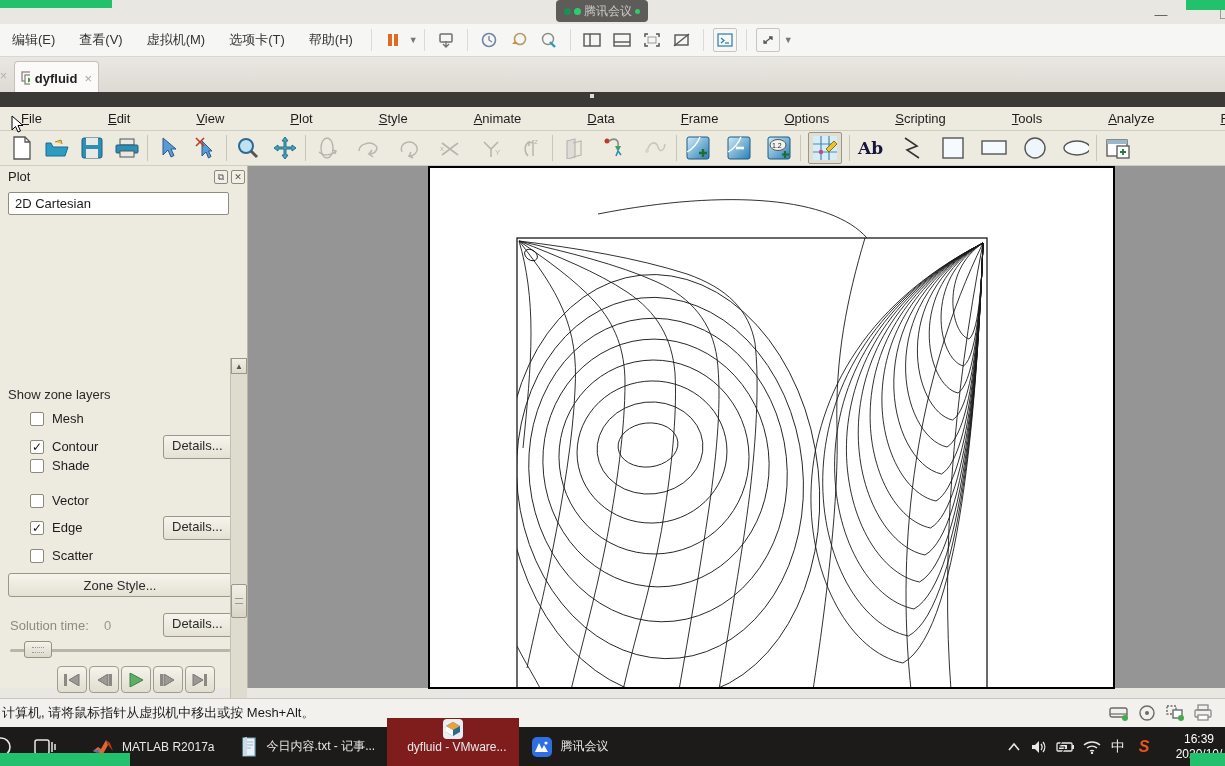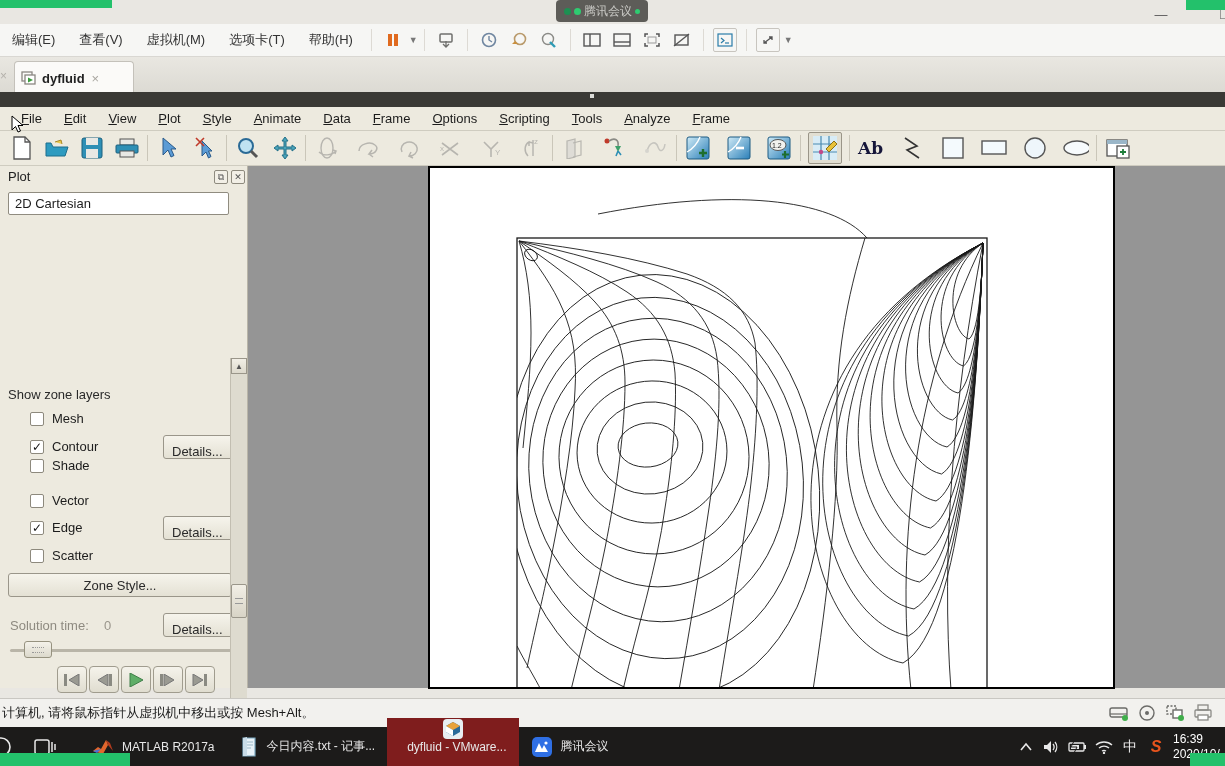--- a/index.html
+++ b/index.html
@@ -10,45 +10,45 @@
   #titlebar{left:0;top:0;width:1225px;height:24px;background:#f4f4f2;}
   #titlebar .title{left:14px;top:4px;font-size:13px;color:#333;}
   .win-ctl{top:10px;width:26px;height:12px;color:#555;font-size:13px;text-align:center;line-height:10px;}
   #menubar-host{left:0;top:24px;width:1225px;height:33px;background:#f6f6f4;border-bottom:1px solid #d9d7d2;display:flex;align-items:center;}
   .hm{font-size:13px;color:#333;padding:4px 12px;}
   .vsep{width:1px;height:22px;background:#dddad4;margin:0 6px;}
   .hicon{width:24px;height:24px;display:flex;align-items:center;justify-content:center;margin:0 3px;}
   .caret{font-size:9px;color:#777;margin-left:1px;}
   
   #tabbar{left:0;top:57px;width:1225px;height:35px;background:linear-gradient(#e9e7e1,#dcdad3);}
-  #tab-active{left:14px;top:4px;width:120px;height:31px;background:#fbfaf8;border:1px solid #c4c1ba;border-bottom:none;border-radius:4px 4px 0 0;display:flex;align-items:center;padding:16px 6px;}
+  #tab-active{left:14px;top:4px;width:85px;height:31px;background:#fbfaf8;border:1px solid #c4c1ba;border-bottom:none;border-radius:4px 4px 0 0;display:flex;align-items:center;padding:16px 6px;}
   #tab-active .lbl{font-size:13px;font-weight:bold;color:#222;margin-left:5px;}
   #tab-active .x{color:#a9a6a0;font-size:13px;margin-left:7px;}
   #tab-sliver{left:0;top:12px;color:#b4b1ab;font-size:12px;}
   
   #vm-darkstrip{left:0;top:92px;width:1225px;height:15px;background:#3a3935;}
-  #tp-menubar{left:0;top:107px;width:1225px;height:24px;background:#edeadf;border-bottom:1px solid #cfccc0;display:flex;align-items:center;padding-left:10px;}
+  #tp-menubar{left:0;top:107px;width:1225px;height:24px;background:#edeadf;border-bottom:1px solid #cfccc0;display:flex;align-items:center;padding-left:10px;gap:44px;}
   .tpm{display:inline-block;font-size:13px;color:#1c1c1c;padding:3px 11px;}
   .tpm::first-letter{text-decoration:underline;}
   #tp-toolbar{left:0;top:131px;width:1225px;height:35px;background:#edeadf;border-bottom:1px solid #cfccc0;display:flex;align-items:center;padding-left:8px;}
   .ti{width:27px;height:28px;display:flex;align-items:center;justify-content:center;flex:0 0 auto;}
   .ti.sel{background:#e2dfd2;border:1px solid #9a9588;border-radius:2px;width:34px;height:32px;}
   .gap{margin-left:14px;}
   .tsep{width:1px;height:26px;background:#cac6b9;margin:0 7px;flex:0 0 auto;}
   .ab{font-family:"DejaVu Serif","Liberation Serif",serif;font-weight:bold;font-size:17px;color:#16163a;}
   
   #panel{left:0;top:166px;width:248px;height:522px;background:#edeadf;border-right:1px solid #b9b5a8;}
   #panel-h{left:8px;top:3px;font-size:13px;color:#222;}
   .ph-btn{top:4px;width:14px;height:14px;border:1px solid #8e8a7e;border-radius:2px;font-size:9px;color:#555;text-align:center;line-height:12px;background:#f2efe6;}
   #ptype{left:8px;top:26px;width:221px;height:23px;background:#fff;border:1px solid #908c80;border-radius:2px;font-size:13px;color:#1c1c1c;padding:3px 6px;}
   .plabel{font-size:13px;color:#2a2a2a;}
   .chkrow{left:30px;display:flex;align-items:center;}
   .chk{width:14px;height:14px;background:#fff;border:1px solid #8d897d;border-radius:2px;font-size:12px;line-height:13px;text-align:center;color:#111;}
   .chklbl{font-size:13px;color:#1c1c1c;margin-left:8px;}
-  .det-btn{left:163px;width:72px;height:24px;background:linear-gradient(#f6f4ec,#e4e1d4);border:1px solid #9a968a;border-radius:3px;font-size:13px;color:#2a2a2a;text-align:left;padding:8px 0 0 8px;overflow:hidden;white-space:nowrap;}
+  .det-btn{left:163px;width:72px;height:24px;background:linear-gradient(#f6f4ec,#e4e1d4);border:1px solid #9a968a;border-radius:3px;font-size:13px;color:#2a2a2a;text-align:left;padding:2px 0 0 8px;overflow:hidden;white-space:nowrap;}
   #zone-style{left:8px;top:407px;width:224px;height:24px;background:linear-gradient(#f6f4ec,#e4e1d4);border:1px solid #9a968a;border-radius:3px;font-size:13px;color:#2a2a2a;text-align:center;padding-top:4px;}
   #soltime{left:10px;top:452px;font-size:13px;color:#8e8a80;}
   #soltime-val{left:104px;top:452px;font-size:13px;color:#9a968c;}
   #slider-track{left:10px;top:483px;width:222px;height:3px;background:#b9b5a8;border-radius:2px;}
   #slider-thumb{left:24px;top:475px;width:28px;height:17px;background:linear-gradient(#f4f2ea,#dcd9cc);border:1px solid #96927f;border-radius:3px;}
   #slider-thumb .grip{margin:5px auto 0;width:12px;height:6px;border-top:1px dotted #999;border-bottom:1px dotted #999;}
   .pb{width:30px;height:27px;background:linear-gradient(#f5f3eb,#e0ddd0);border:1px solid #a09c8e;border-radius:4px;display:flex;align-items:center;justify-content:center;margin-right:2px;}
   #stream-iconbtn{left:140px;top:566px;width:30px;height:27px;background:linear-gradient(#f7f5ee,#e2dfd2);border:1px solid #a09c8e;border-radius:4px;display:flex;align-items:center;justify-content:center;}
   
   #psb{left:230px;top:192px;width:17px;height:496px;background:#dedbcf;border-left:1px solid #c2beb1;}
@@ -63,21 +63,21 @@
   #status-text{font-size:13px;color:#1a1a1a;margin-left:2px;white-space:nowrap;}
   #dev-icons{position:absolute;right:10px;top:4px;display:flex;}
   .dev{width:24px;height:20px;display:flex;align-items:center;justify-content:center;margin-left:4px;}
   
   #taskbar{left:0;top:727px;width:1225px;height:39px;background:#1c1b1a;display:flex;align-items:center;}
   .tb-app{height:57px;display:flex;align-items:center;padding:0 12px;position:relative;}
   .tb-app .lbl{color:#e8e8e8;font-size:12px;margin-left:8px;white-space:nowrap;}
   .tb-underline{position:absolute;left:2px;right:2px;bottom:0;height:3px;background:#17b28e;}
   .tb-active{background:#7f1d1d;flex-direction:column;}
   .tray-ic{width:26px;height:39px;display:flex;align-items:center;justify-content:center;color:#eaeaea;}
-  #clock{color:#fff;font-size:12px;text-align:left;line-height:15px;margin-left:4px;width:52px;overflow:hidden;white-space:nowrap;}
+  #clock{color:#fff;font-size:12px;text-align:center;line-height:15px;margin-left:16px;width:52px;overflow:hidden;white-space:nowrap;}
   
   #meet-pill{left:556px;top:0;width:92px;height:22px;background:rgba(80,80,76,.92);border-radius:4px;display:flex;align-items:center;justify-content:center;}
   #meet-pill .lbl{color:#c9c9c5;font-size:12px;margin:0 3px;}
   .dot{width:7px;height:7px;border-radius:50%;}
   .share{background:#23c16b;z-index:30;}
   .greyed{opacity:.45;filter:grayscale(1);}
 </style>
 </head>
 <body>
 

